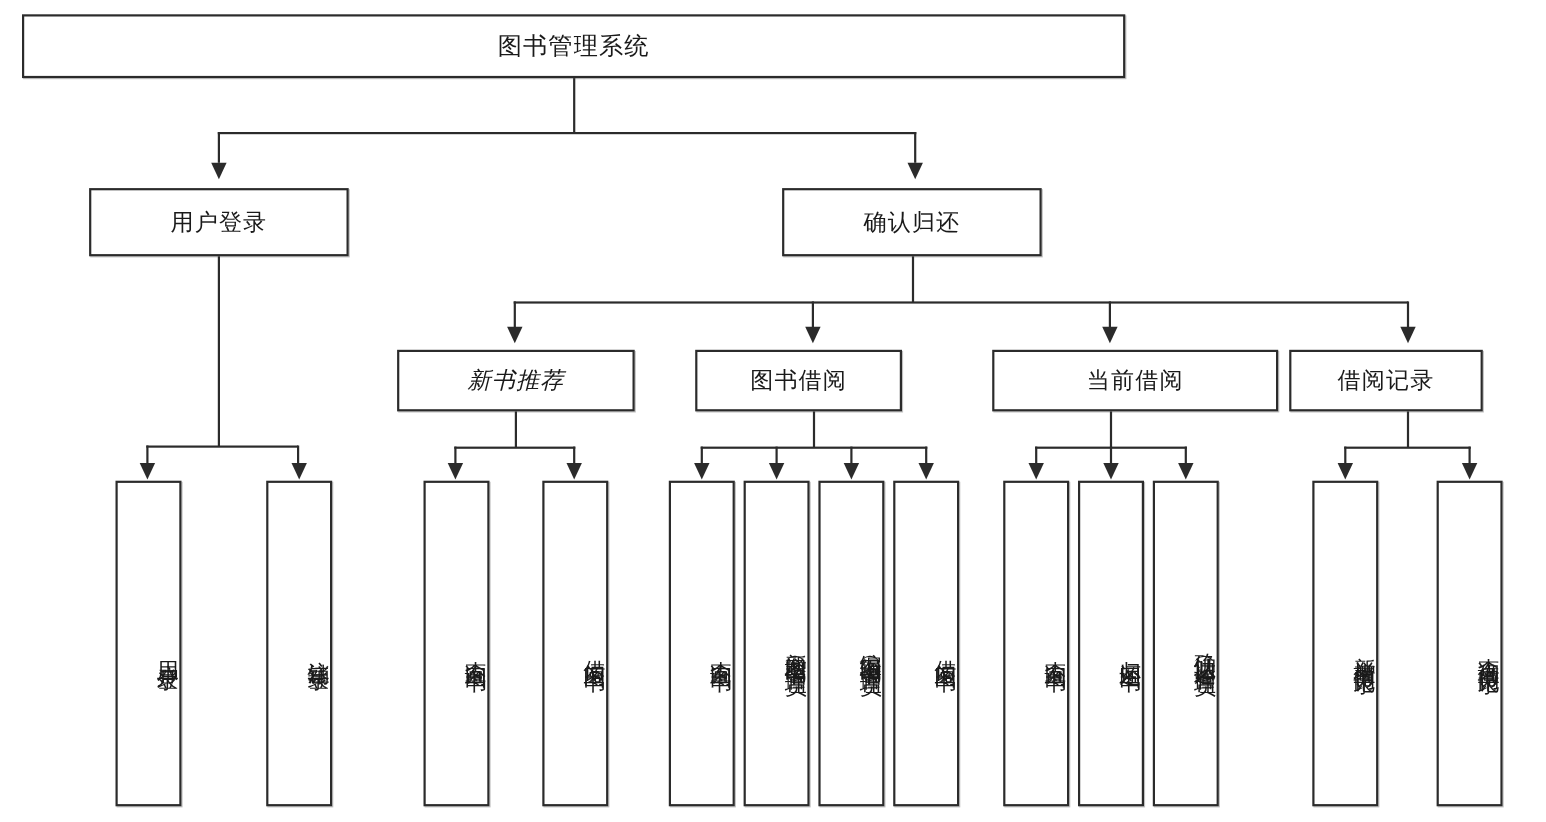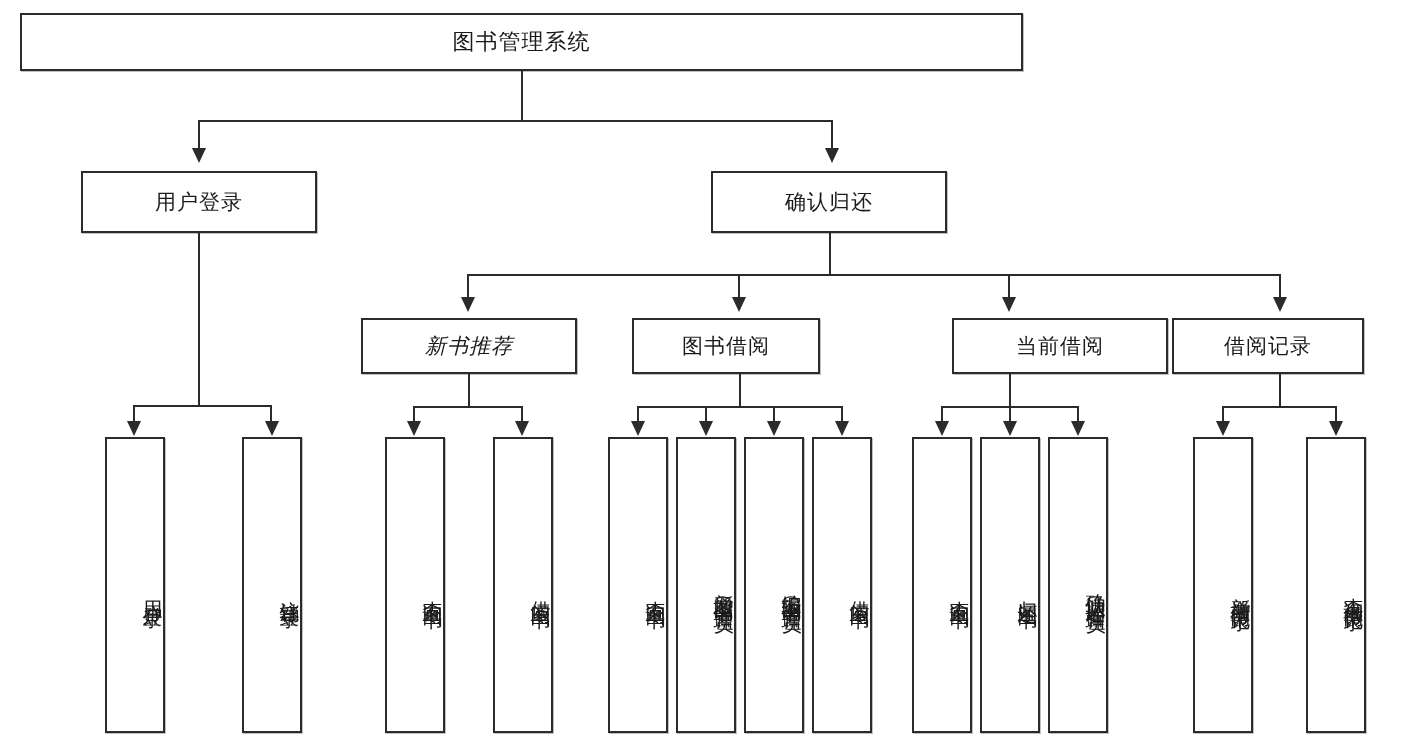--- a/index.html
+++ b/index.html
@@ -119,24 +119,24 @@
   <div class="arrow" style="left:732px; top:297px;"></div>
   <div class="arrow" style="left:1002px; top:297px;"></div>
   <div class="arrow" style="left:1273px; top:297px;"></div>
 
   <div class="node h" style="left:361px; top:318px; width:216px; height:56px;font-style:italic;">
     <span>新书推荐</span>
   </div>
   <div class="node h" style="left:632px; top:318px; width:188px; height:56px;">
     <span>图书借阅</span>
   </div>
-  <div class="node h" style="left:952px; top:318px; width:216px; height:56px;">
+  <div class="node h" style="left:902px; top:318px; width:260px; height:56px;">
     <span>当前借阅</span>
   </div>
-  <div class="node h" style="left:1172px; top:318px; width:192px; height:56px;">
+  <div class="node h" style="left:1172px; top:318px; width:176px; height:56px;">
     <span>借阅记录</span>
   </div>
 
   <div class="vline" style="left:468px; top:374px; height:33px;"></div>
   <div class="hline" style="left:413px; top:406px; width:110px;"></div>
   <div class="vline" style="left:413px; top:406px; height:16px;"></div>
   <div class="vline" style="left:521px; top:406px; height:16px;"></div>
   <div class="arrow" style="left:407px; top:421px;"></div>
   <div class="arrow" style="left:515px; top:421px;"></div>
 

